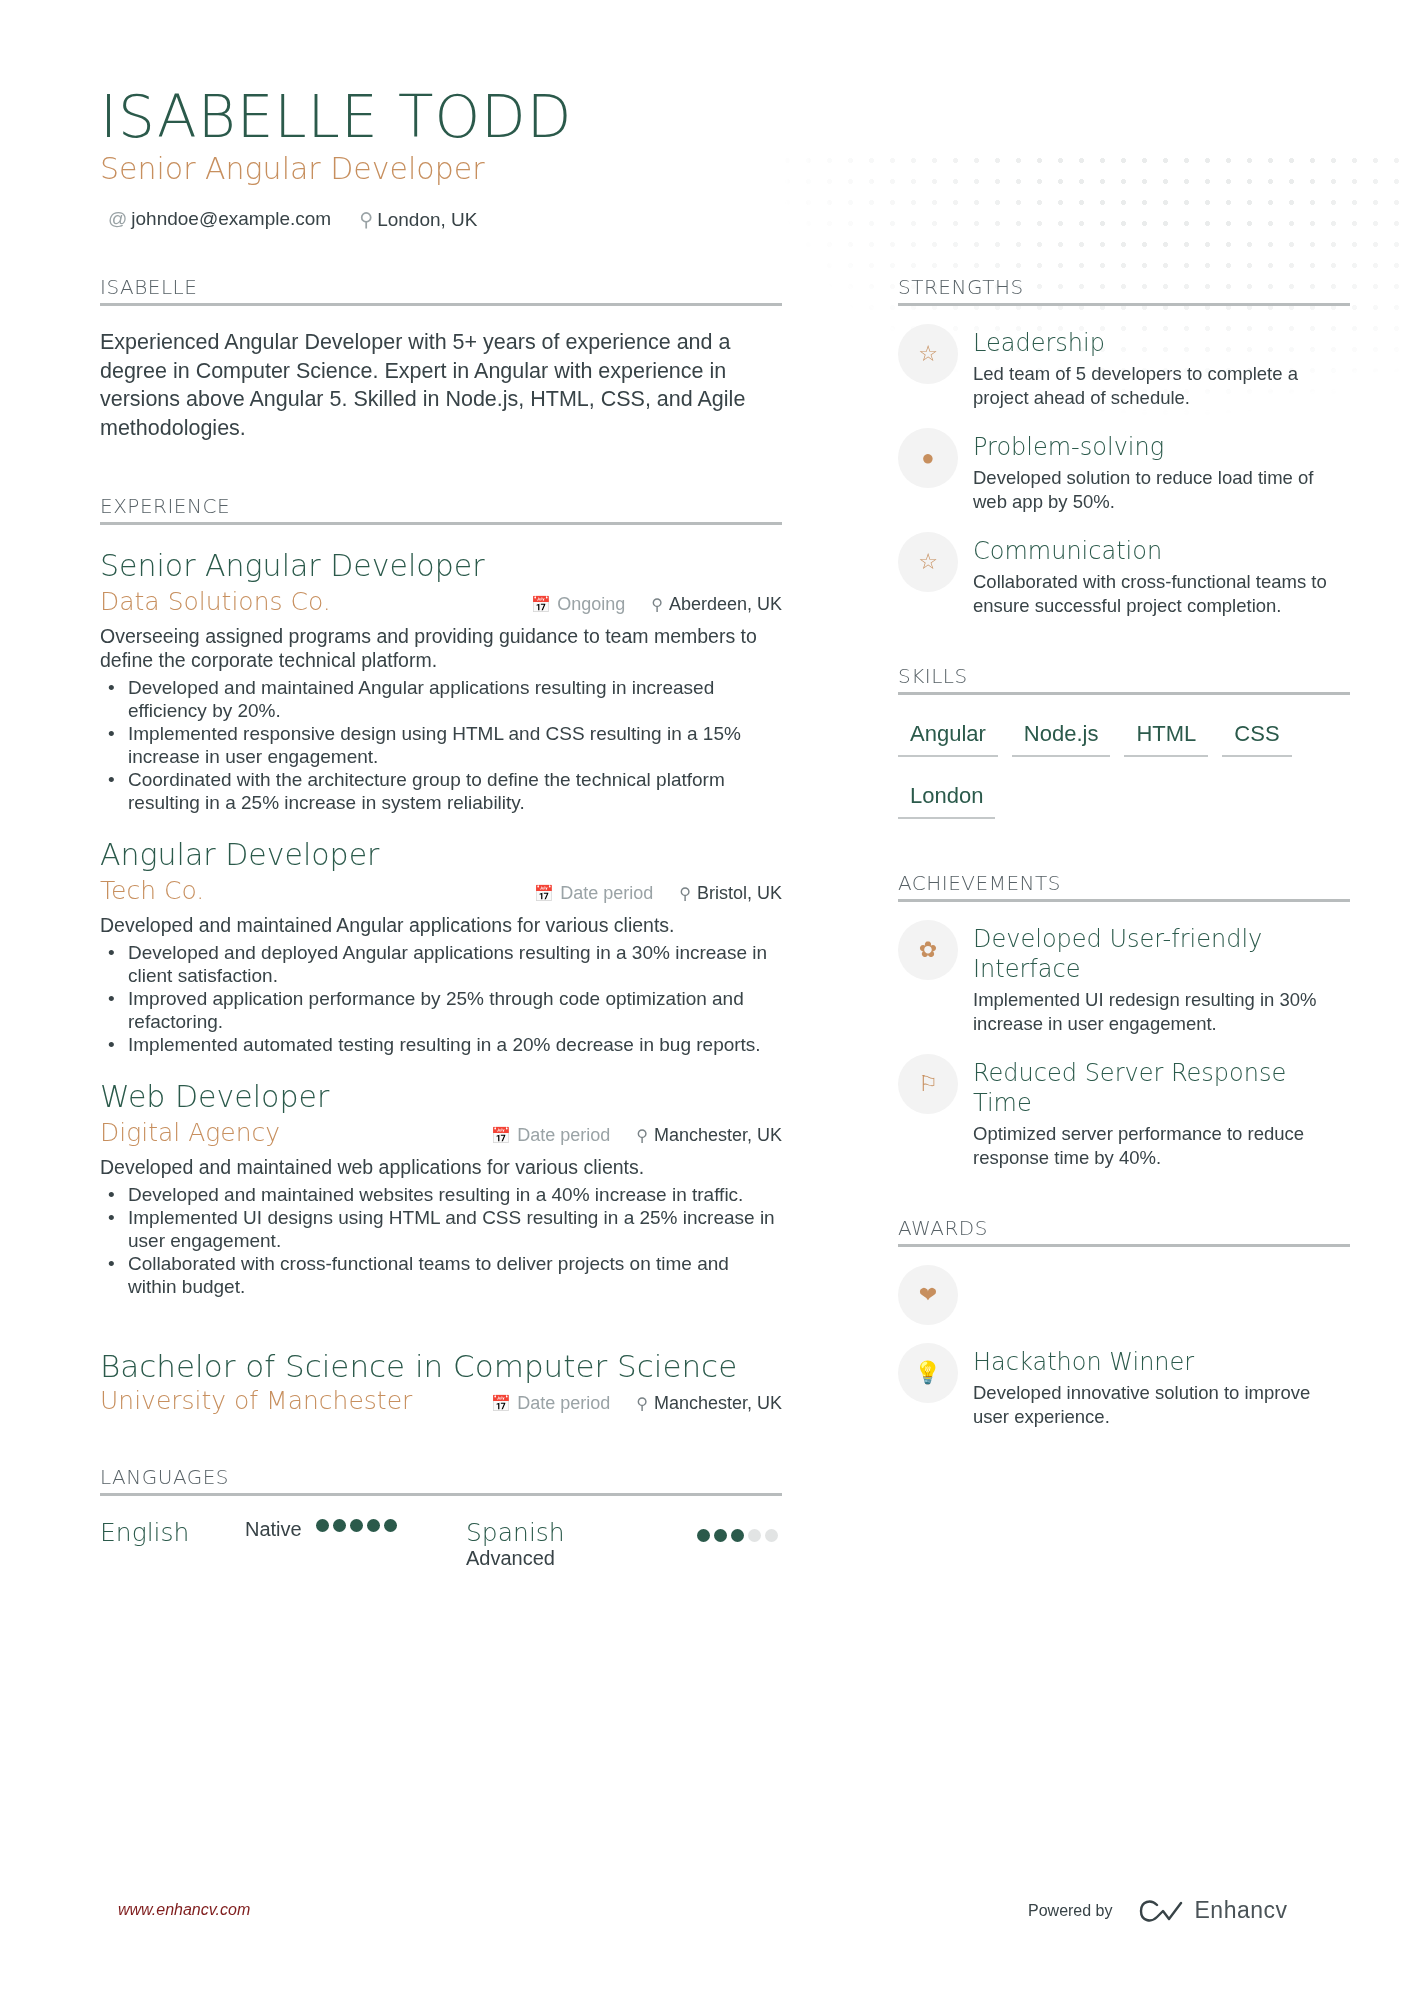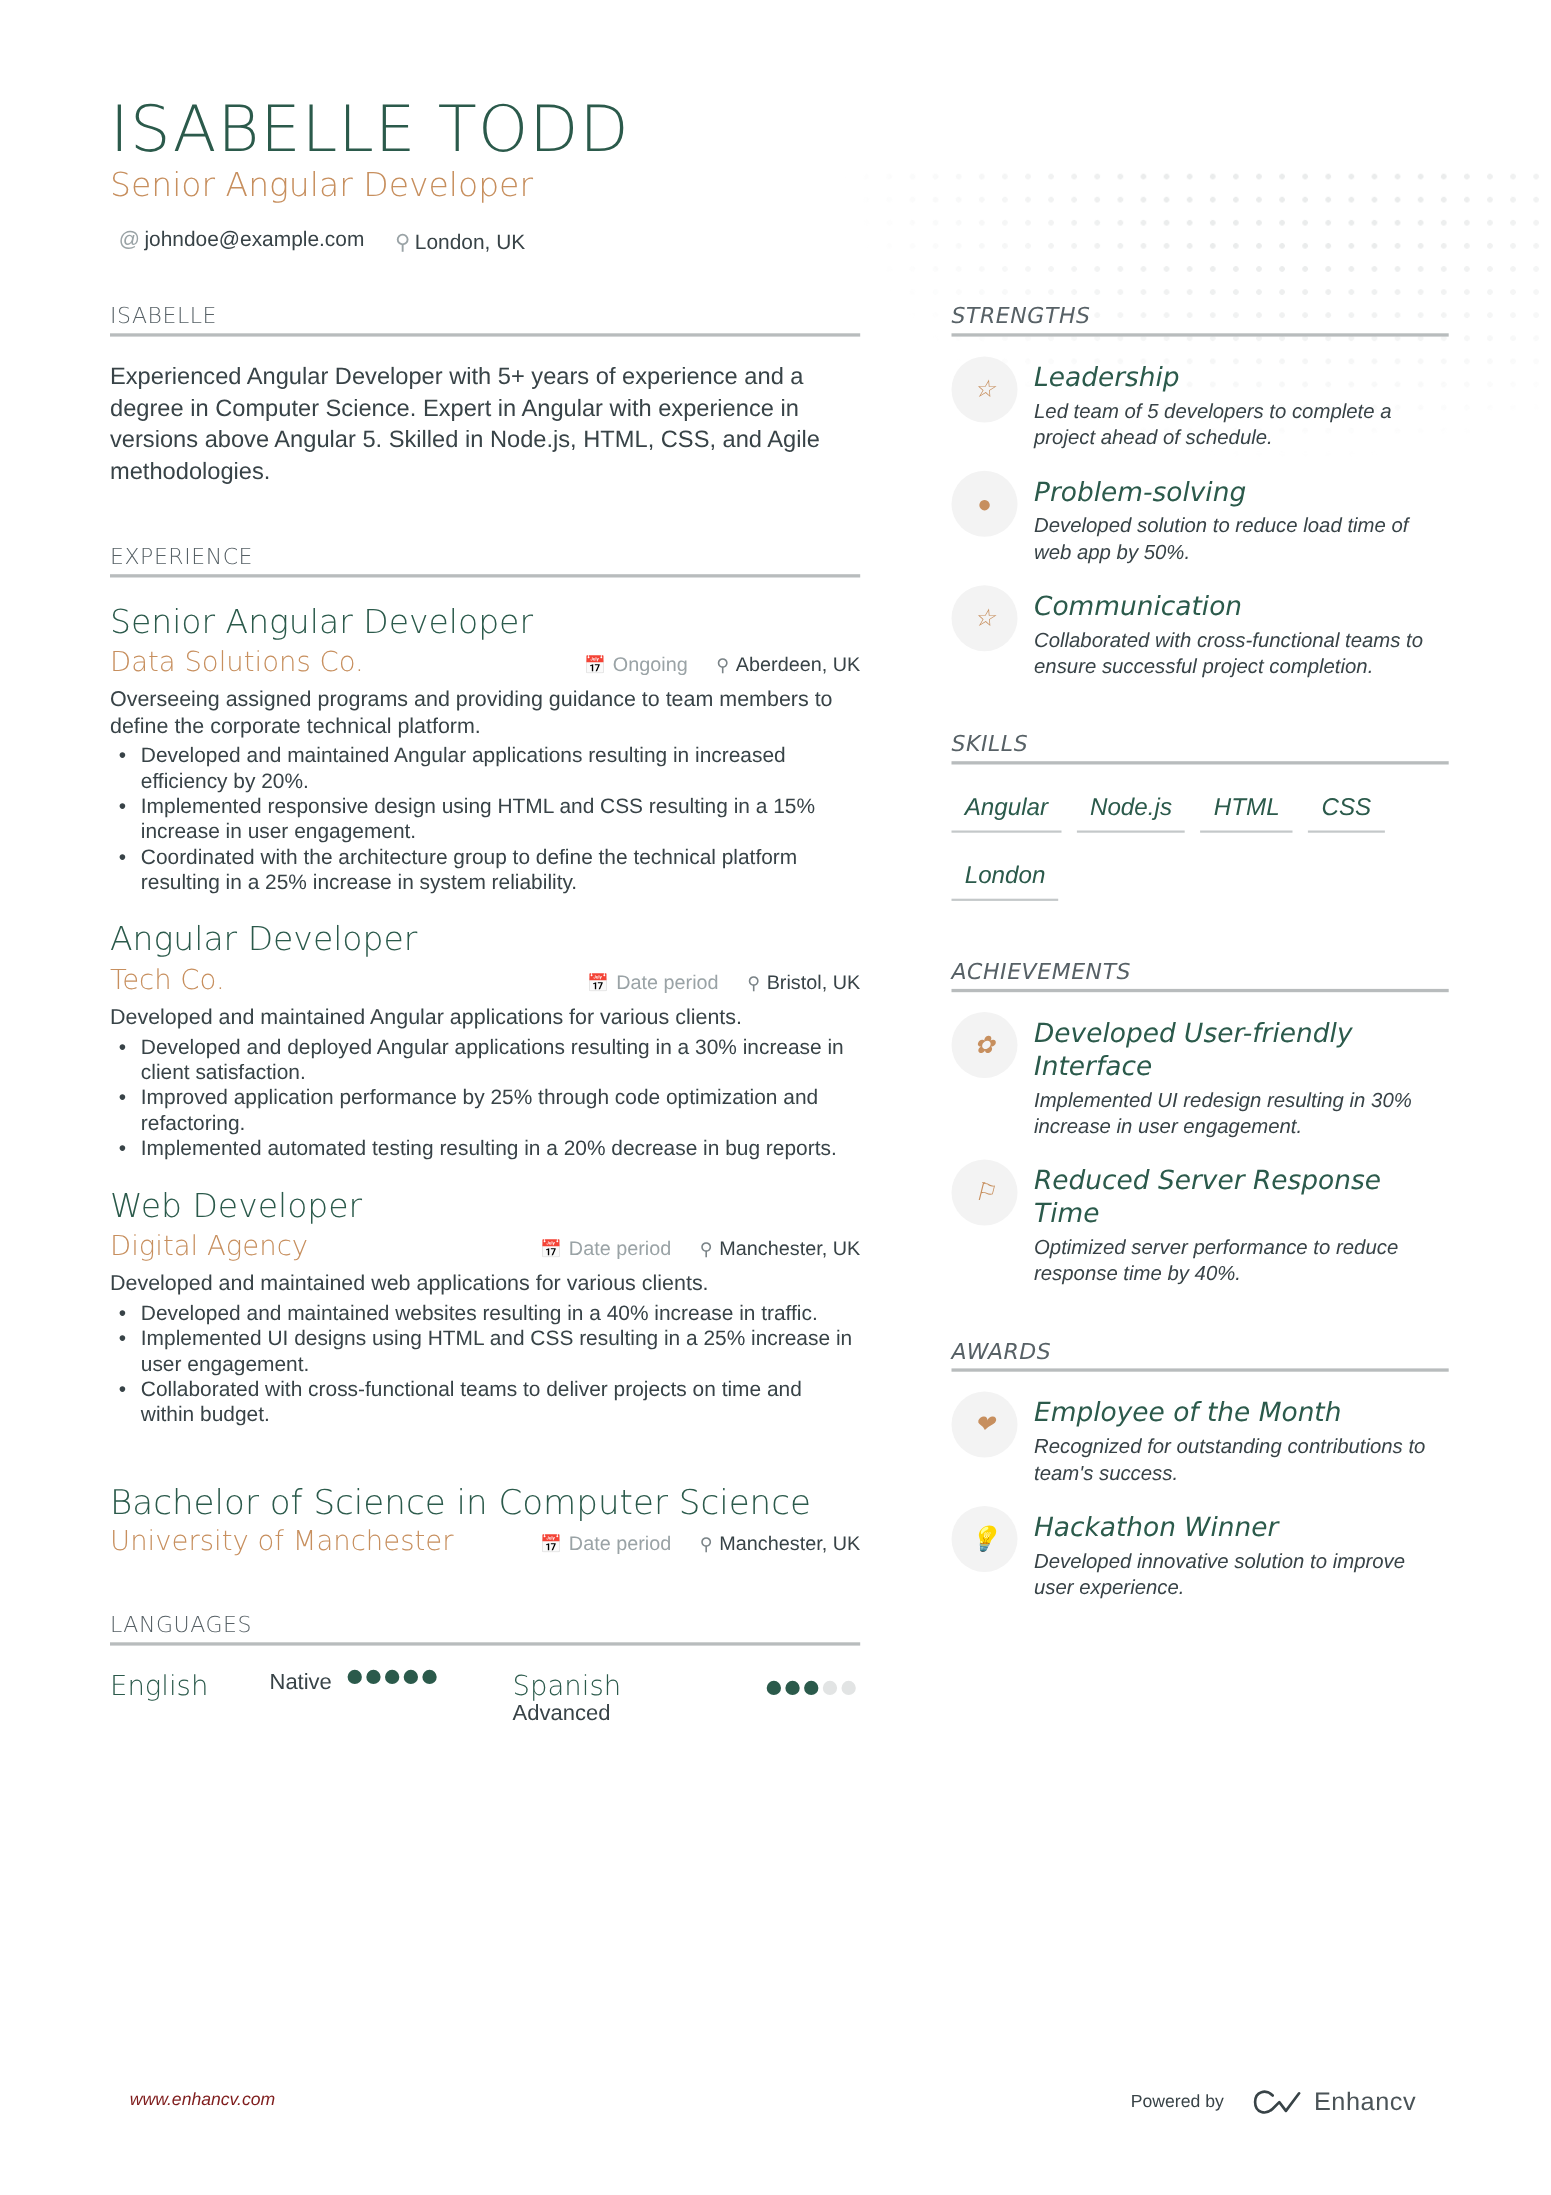--- a/index.html
+++ b/index.html
@@ -8,21 +8,21 @@
     background-image:radial-gradient(circle,#e6e8e8 2.3px,transparent 2.8px);
     background-size:21px 21px;opacity:.8;
     -webkit-mask-image:radial-gradient(ellipse 70% 100% at 70% 0%,#000 25%,transparent 75%);
     mask-image:radial-gradient(ellipse 70% 100% at 70% 0%,#000 25%,transparent 75%);}
   .page{position:absolute;left:0;top:0;width:1410px;height:1995px;}
   .name{position:absolute;left:100px;top:84px;font-size:58px;color:#2b5a4b;font-family:"DejaVu Sans",sans-serif;font-weight:300;letter-spacing:1px;line-height:66px;}
   .title{position:absolute;left:100px;top:151px;font-size:30px;color:#c78f5e;font-family:"DejaVu Sans",sans-serif;font-weight:300;}
   .contacts{position:absolute;left:108px;top:208px;font-size:19px;color:#384347;display:flex;gap:28px;}
   .contacts span.ic{color:#9aa3a6;margin-right:4px;}
   .col-l{position:absolute;left:100px;top:275px;width:682px;}
-  .col-r{position:absolute;left:865px;top:275px;width:452px;font-style:italic;}
+  .col-r{position:absolute;left:898px;top:275px;width:452px;}
   .sec-h{font-size:20px;color:#576166;letter-spacing:.5px;padding-bottom:4px;border-bottom:3px solid #b8bcbd;margin-bottom:22px;font-family:"DejaVu Sans",sans-serif;font-weight:300;}
   .summary{font-size:21.5px;line-height:28.5px;color:#384347;margin:0 0 52px 0;}
   .job{margin-bottom:22px;}
   .job-title{font-size:30px;color:#2b5a4b;font-family:"DejaVu Sans",sans-serif;font-weight:300;line-height:38px;}
   .job-row{display:flex;justify-content:space-between;align-items:baseline;margin-top:2px;}
   .company{font-size:25px;color:#c78f5e;font-family:"DejaVu Sans",sans-serif;font-weight:300;}
   .meta{font-size:18px;color:#384347;display:flex;gap:26px;}
   .meta .muted{color:#9aa3a6;}
   .meta .ic{color:#7a8387;margin-right:6px;font-size:16px;}
   .job-desc{font-size:19.5px;line-height:24px;margin-top:8px;}
@@ -196,24 +196,20 @@
             <div class="item-title">Reduced Server Response Time</div>
             <div class="item-desc">Optimized server performance to reduce response time by 40%.</div>
           </div>
       </div>
     </div>
 
     <div class="sec-h">AWARDS</div>
     <div>
       <div class="item">
         <div class="icon-circle">❤</div>
-        <div>
-            <div class="item-title">Employee of the Month</div>
-            <div class="item-desc">Recognized for outstanding contributions to team's success.</div>
-          </div>
       </div>
       <div class="item">
         <div class="icon-circle">💡</div>
         <div>
             <div class="item-title">Hackathon Winner</div>
             <div class="item-desc">Developed innovative solution to improve user experience.</div>
           </div>
       </div>
     </div>
   </div>

